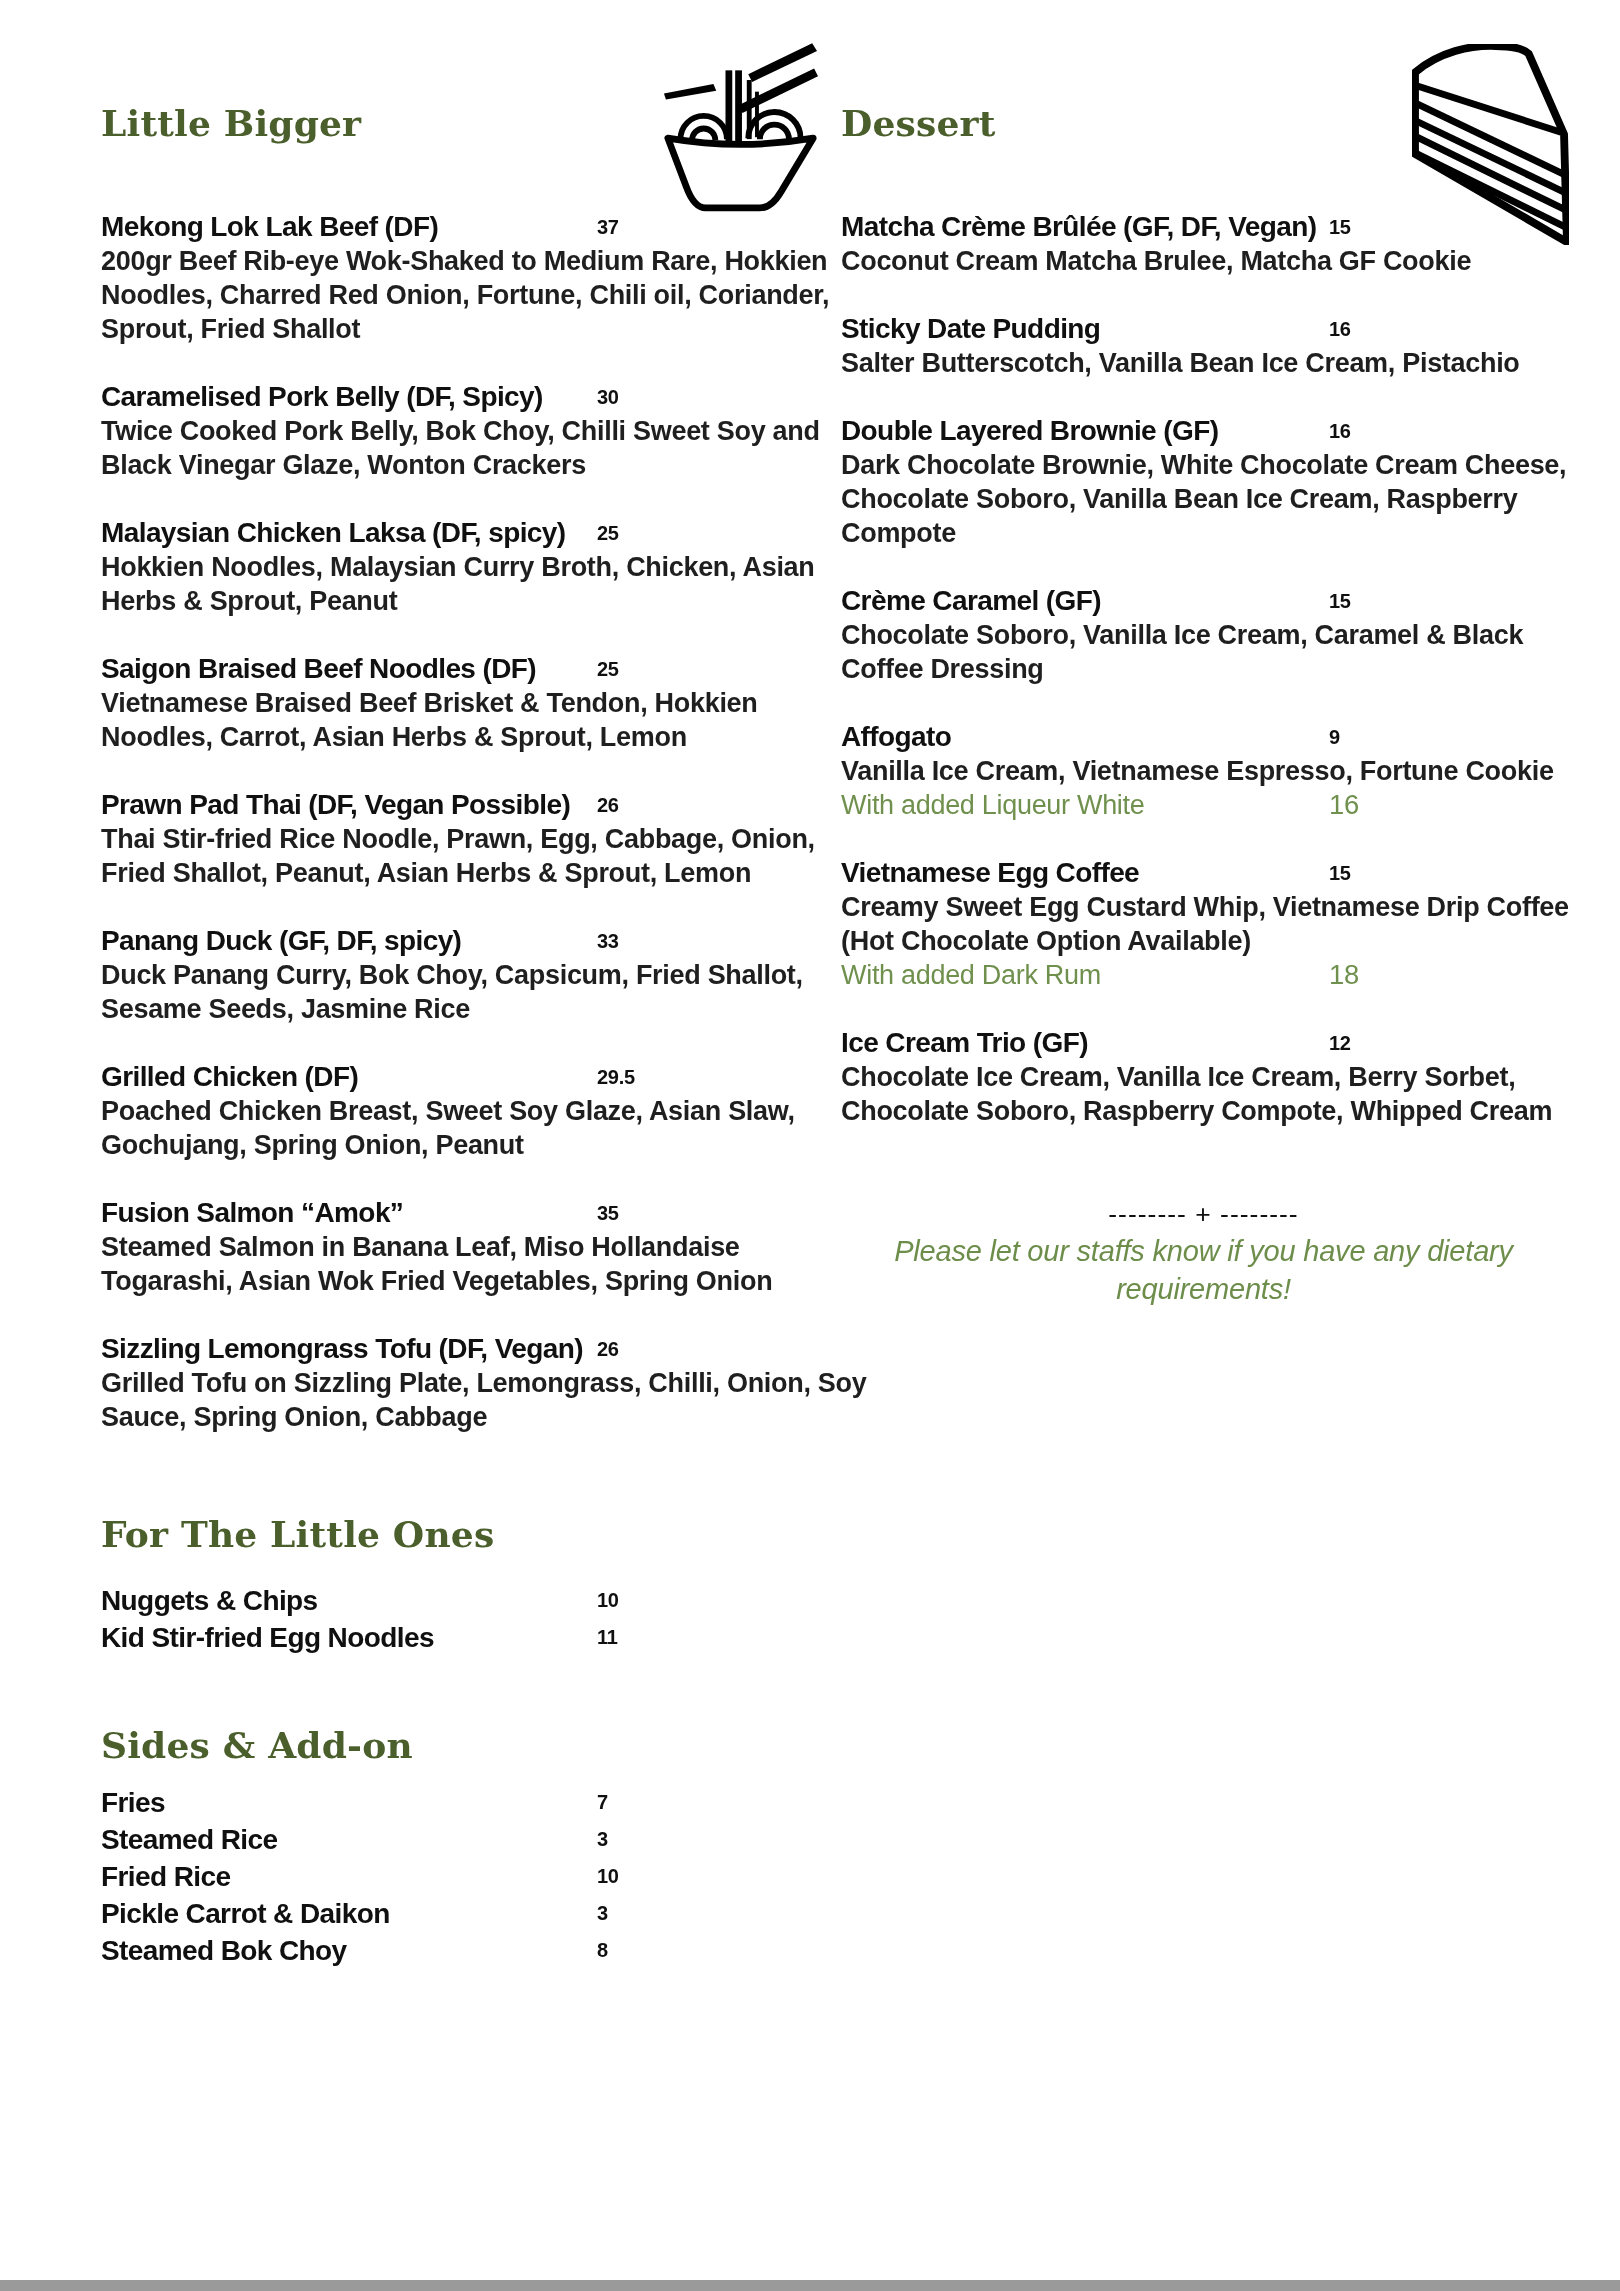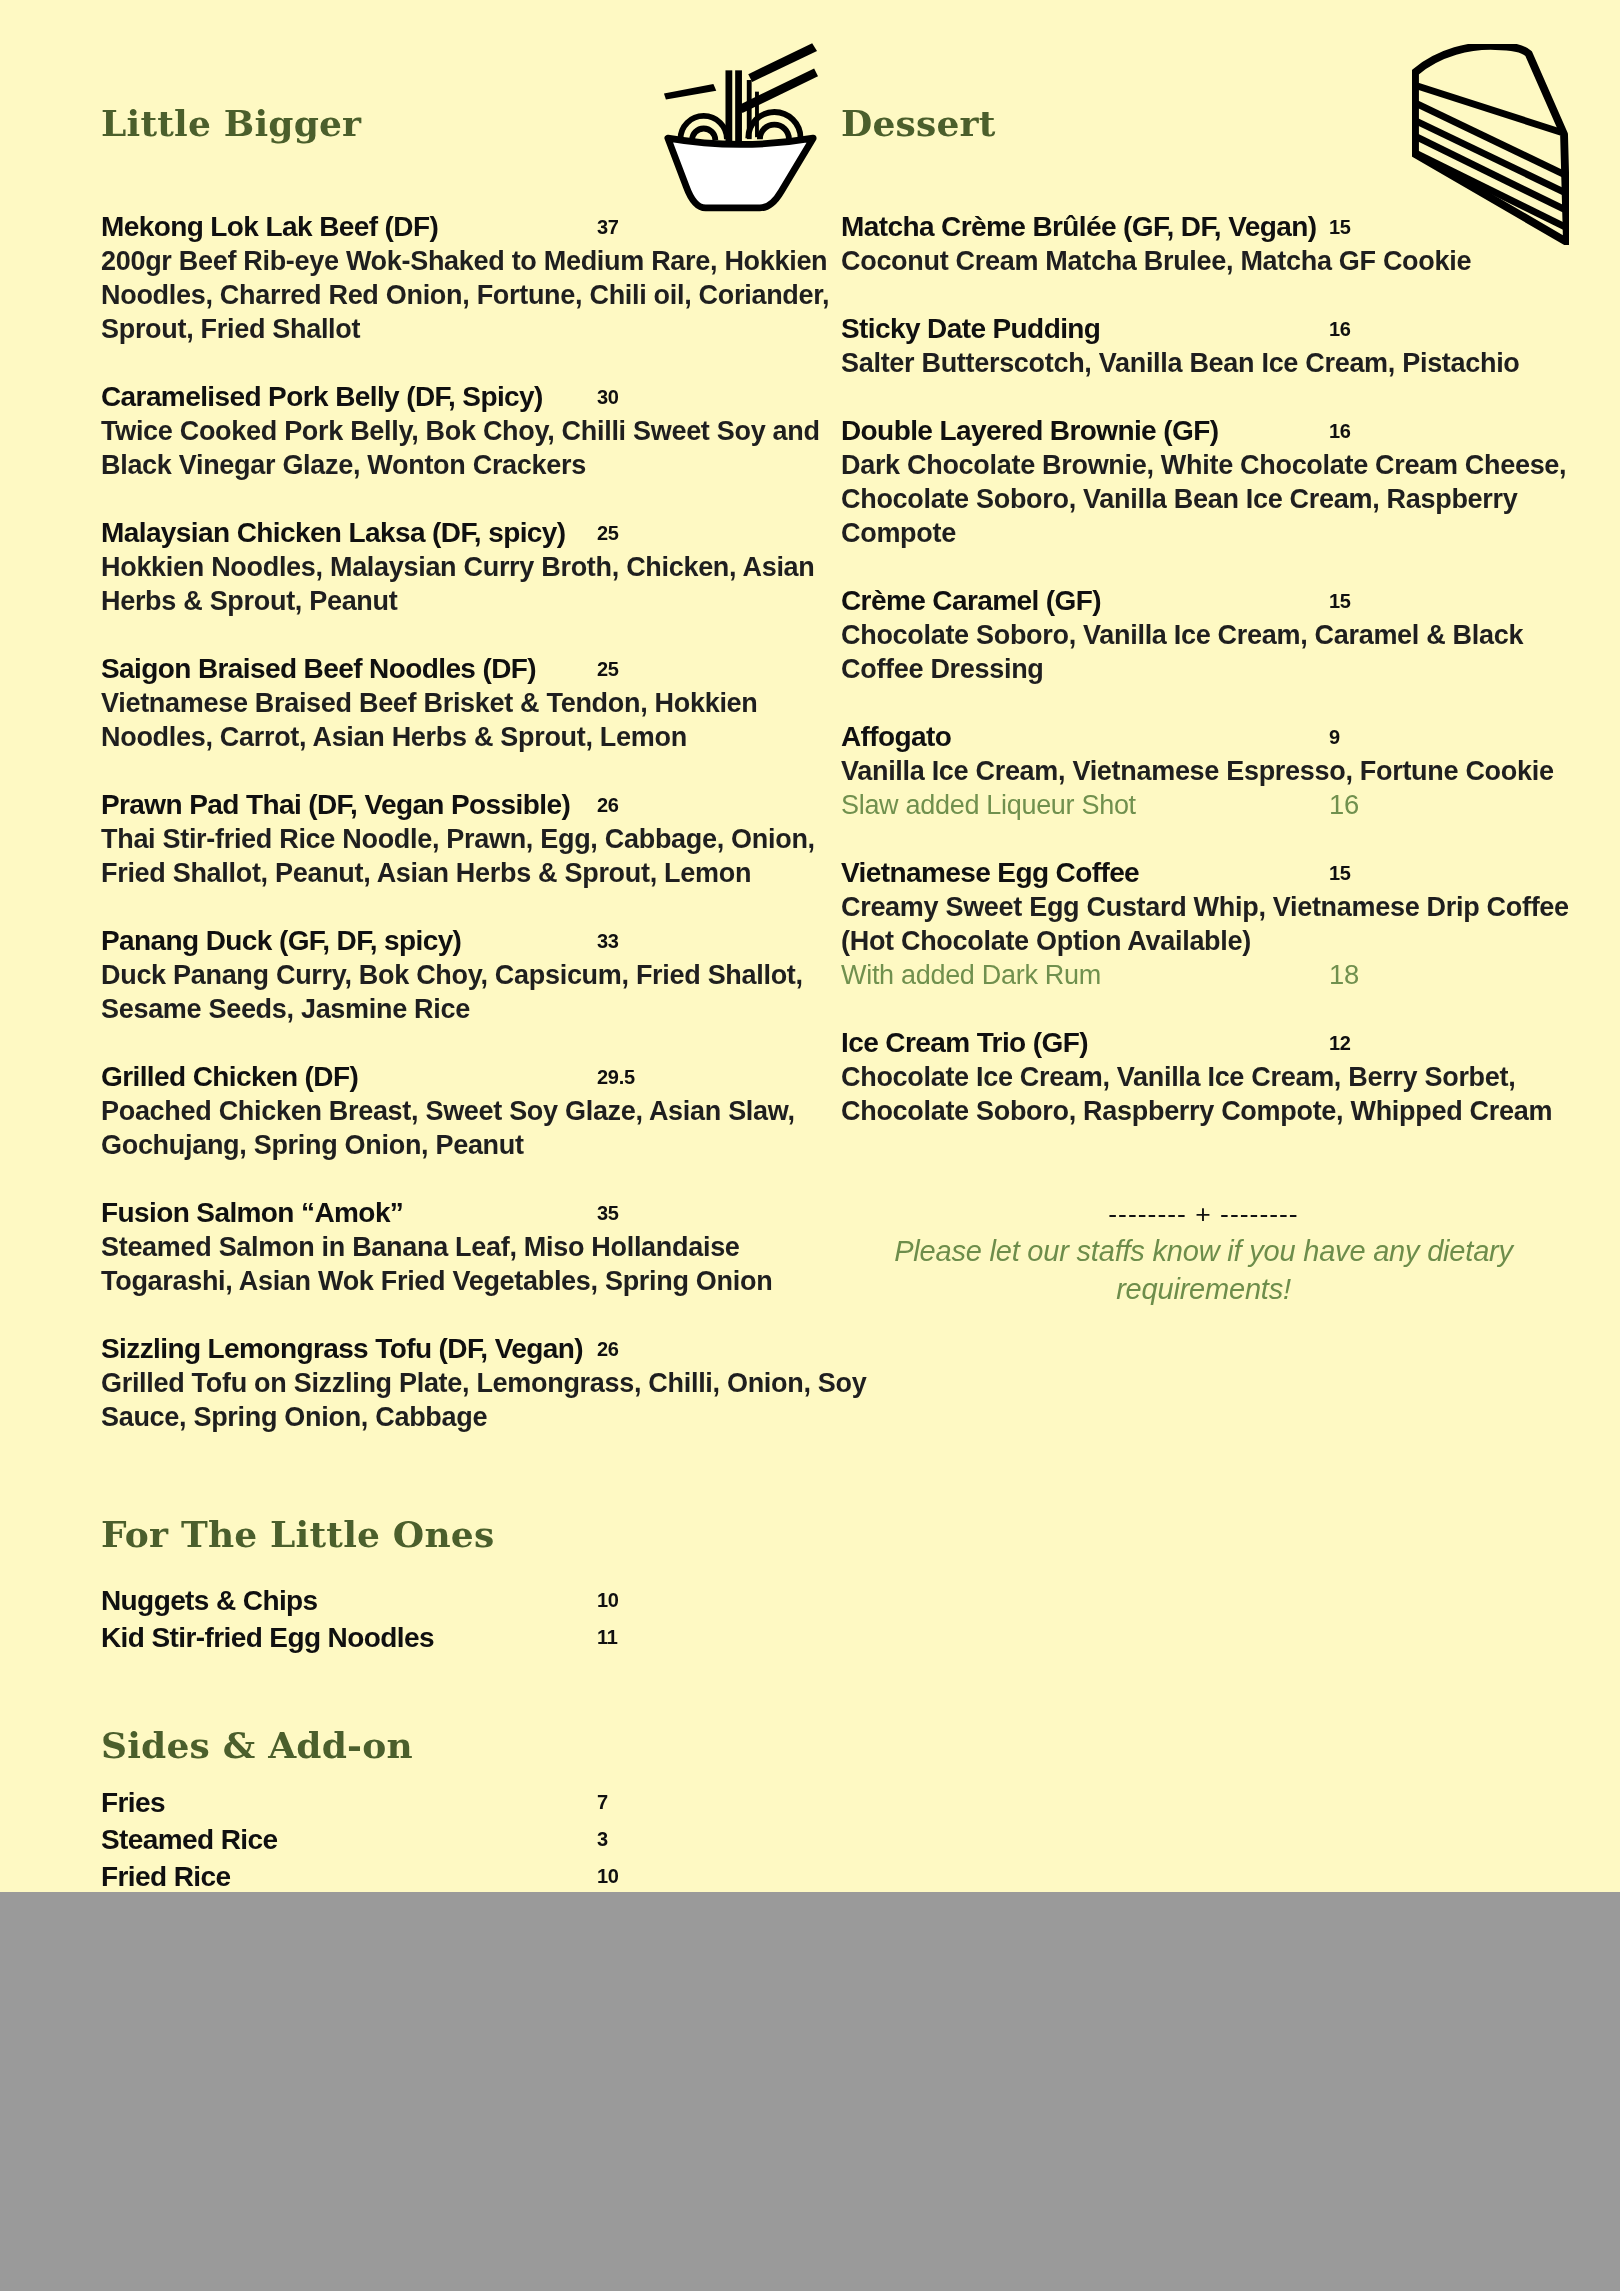--- a/index.html
+++ b/index.html
@@ -1,19 +1,19 @@
 <!DOCTYPE html>
 <html><head>
 <meta charset="utf-8">
 <style>
   html,body{margin:0;padding:0;background:#9a9a9a;}
   .page{
     position:relative;
-    width:1620px;height:1892px;
-    background:#fef9c3;
+    width:1620px;height:2280px;
+    background:#ffffff;
     font-family:"Liberation Sans",sans-serif;
     color:#1c1c1c;
     overflow:hidden;
     margin:0 auto;
   }
   .col{position:absolute;top:101px;}
   .col-left{left:101px;width:691px;--price-x:496px;}
   .col-right{left:841px;width:725px;--price-x:488px;}
   h2.sec{
     font-family:"DejaVu Serif","Liberation Serif",serif;
@@ -168,21 +168,21 @@
           <div class="dline">Compote</div>
         </div>
         <div class="item">
           <div class="row"><span class="iname">Crème Caramel (GF)</span><span class="price">15</span></div>
           <div class="dline">Chocolate Soboro, Vanilla Ice Cream, Caramel &amp; Black</div>
           <div class="dline">Coffee Dressing</div>
         </div>
         <div class="item">
           <div class="row"><span class="iname">Affogato</span><span class="price">9</span></div>
           <div class="dline">Vanilla Ice Cream, Vietnamese Espresso, Fortune Cookie</div>
-          <div class="row opt"><span class="olabel">Slaw added Liqueur Shot</span><span class="price">16</span></div>
+          <div class="row opt"><span class="olabel">With added Liqueur White</span><span class="price">16</span></div>
         </div>
         <div class="item">
           <div class="row"><span class="iname">Vietnamese Egg Coffee</span><span class="price">15</span></div>
           <div class="dline">Creamy Sweet Egg Custard Whip, Vietnamese Drip Coffee</div>
           <div class="dline">(Hot Chocolate Option Available)</div>
           <div class="row opt"><span class="olabel">With added Dark Rum</span><span class="price">18</span></div>
         </div>
         <div class="item">
           <div class="row"><span class="iname">Ice Cream Trio (GF)</span><span class="price">12</span></div>
           <div class="dline">Chocolate Ice Cream, Vanilla Ice Cream, Berry Sorbet,</div>

